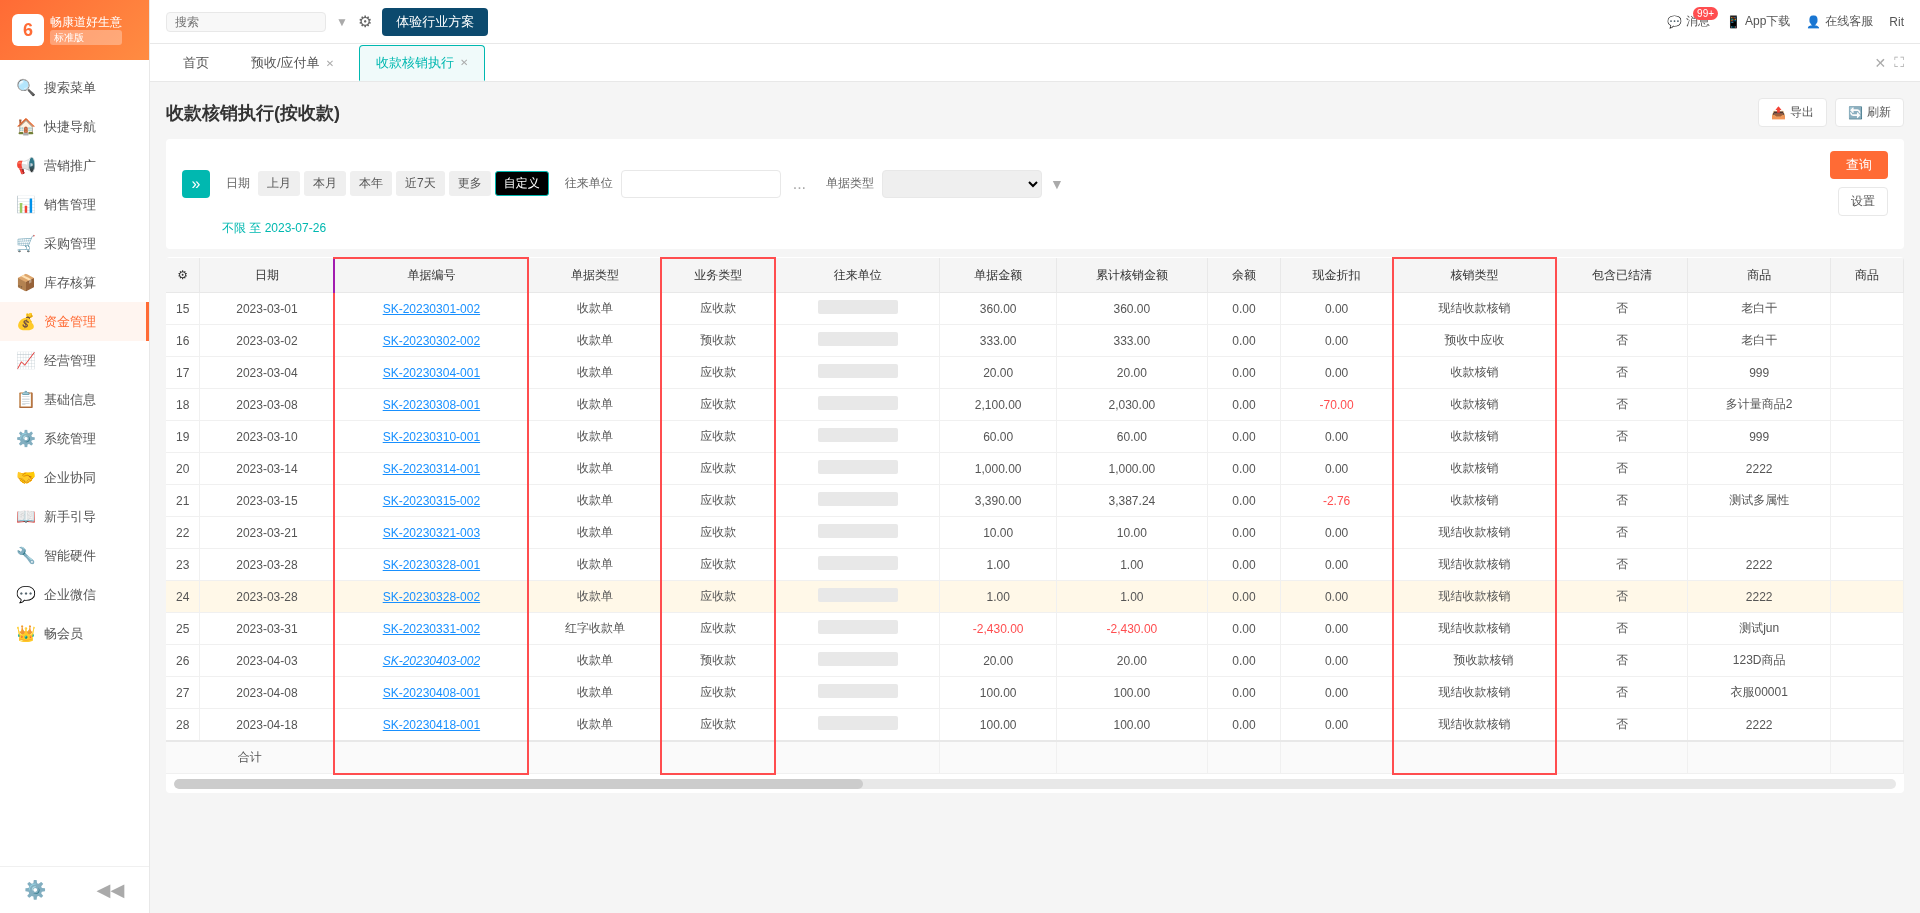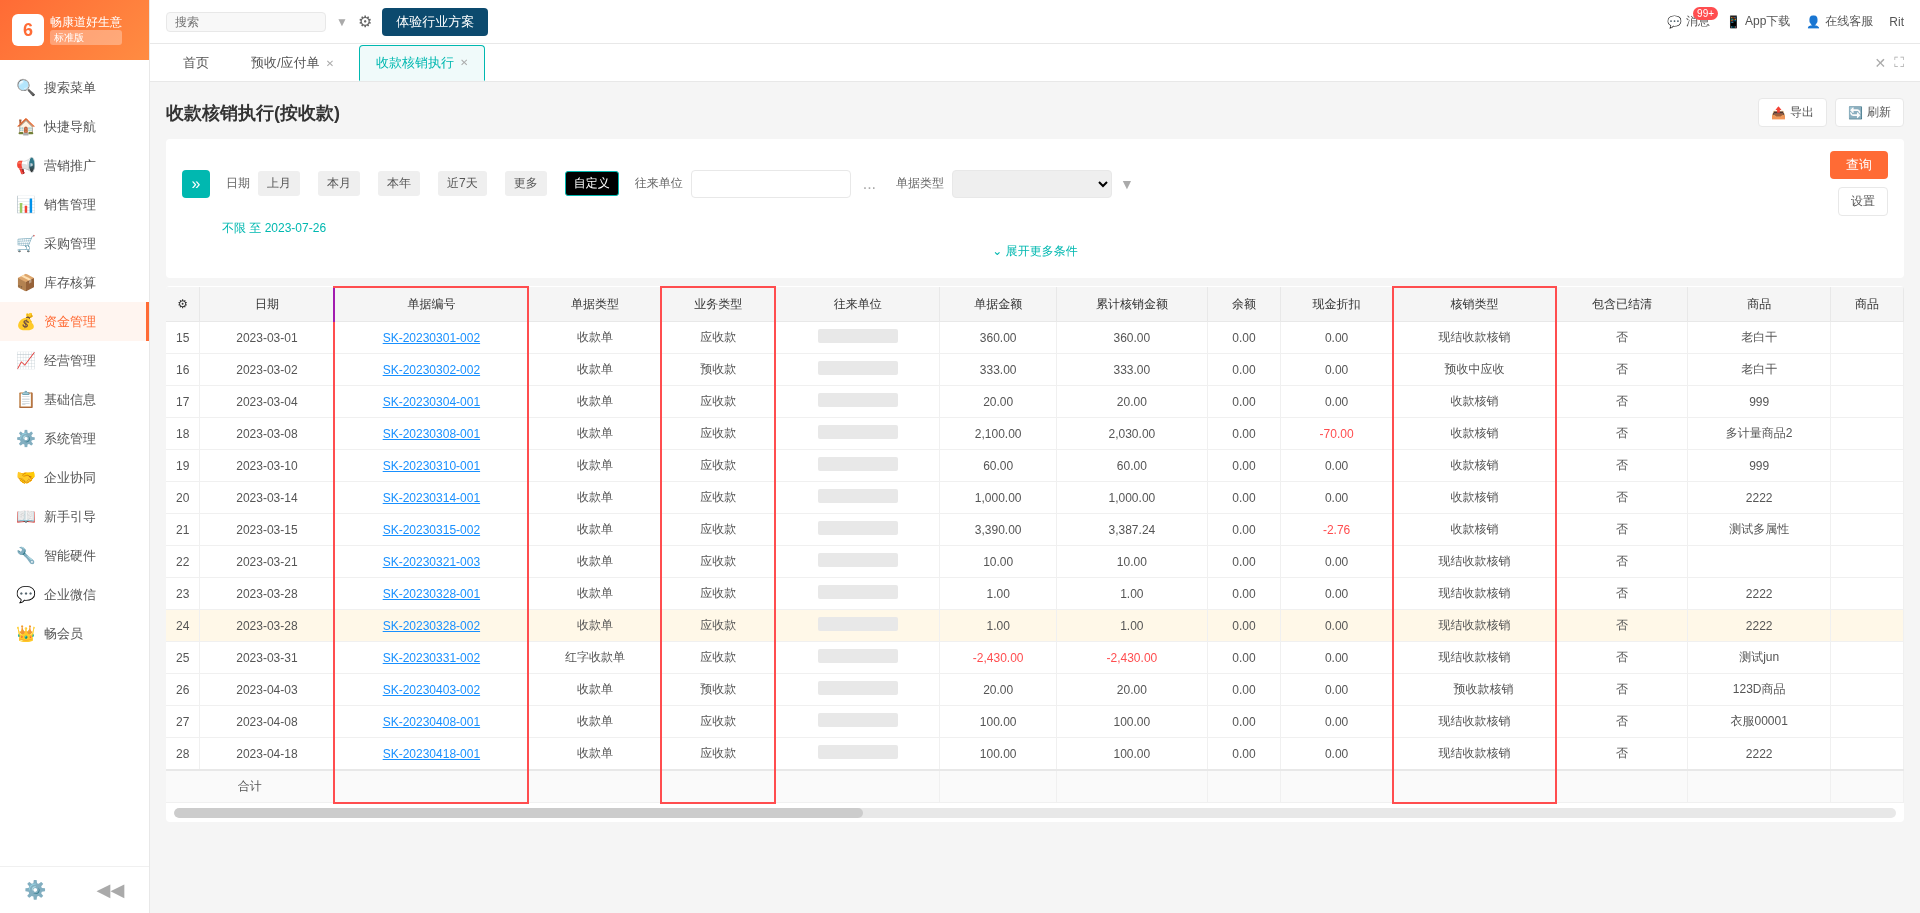--- a/index.html
+++ b/index.html
@@ -50,21 +50,21 @@
     .page-actions { display: flex; gap: 8px; }
     .btn-export { display: flex; align-items: center; gap: 4px; padding: 5px 12px; border: 1px solid #e8e8e8; border-radius: 4px; background: #fff; cursor: pointer; color: #555; font-size: 12px; }
     .btn-refresh { display: flex; align-items: center; gap: 4px; padding: 5px 12px; border: 1px solid #e8e8e8; border-radius: 4px; background: #fff; cursor: pointer; color: #555; font-size: 12px; }
 
     
     .filter-bar { background: #fff; border-radius: 4px; padding: 12px 16px; margin-bottom: 8px; }
     .filter-row { display: flex; align-items: center; gap: 16px; flex-wrap: wrap; }
     .filter-toggle { width: 28px; height: 28px; background: #00b8b0; color: #fff; border: none; border-radius: 4px; cursor: pointer; font-size: 16px; display: flex; align-items: center; justify-content: center; }
     .filter-group { display: flex; align-items: center; gap: 8px; }
     .filter-label { color: #666; font-size: 12px; white-space: nowrap; }
-    .filter-dates { display: flex; align-items: center; gap: 18px; }
+    .filter-dates { display: flex; align-items: center; gap: 4px; }
     .filter-date-btn { padding: 3px 8px; border: 1px solid transparent; border-radius: 3px; cursor: pointer; font-size: 12px; color: #555; }
     .filter-date-btn.custom { color: #fff; background: #000000; border-color: #00b8b0; }
     .filter-date-range { color: #00b8b0; font-size: 12px; margin-left: 4px; }
     .filter-input { width: 160px; height: 28px; border: 1px solid #e8e8e8; border-radius: 4px; padding: 0 8px; font-size: 12px; }
     .filter-dots { color: #aaa; font-size: 16px; cursor: pointer; margin: 0 4px; }
     .filter-select { width: 160px; height: 28px; border: 1px solid #e8e8e8; border-radius: 4px; padding: 0 8px; font-size: 12px; cursor: pointer; }
     .btn-query { background: #ff6b35; color: #fff; border: none; border-radius: 4px; padding: 5px 16px; font-size: 13px; cursor: pointer; }
     .btn-settings { border: 1px solid #e8e8e8; background: #fff; border-radius: 4px; padding: 5px 12px; font-size: 12px; cursor: pointer; color: #555; display: block; margin-top: 4px; }
     .expand-row { text-align: center; padding: 6px; }
     .expand-btn { color: #00b8b0; cursor: pointer; font-size: 12px; }
@@ -247,26 +247,20 @@
           <span style="color:#aaa;font-size:14px;">▼</span>
         </div>
         <div style="display:flex;flex-direction:column;align-items:flex-end;margin-left:auto;gap:4px;">
           <button class="btn-query">查询</button>
           <button class="btn-settings">设置</button>
         </div>
       </div>
       <div style="margin-top:4px;padding-left:36px;">
         <span class="filter-date-range">不限 至 2023-07-26</span>
       </div>
-      <div class="expand-row">
-        <span class="expand-btn">
-          <span>⌄</span>
-          <span>展开更多条件</span>
-        </span>
-      </div>
     </div>
 
     <div class="table-container">
       <table>
         <thead>
           <tr>
             <th class="col-settings">⚙</th>
             <th>日期</th>
             <th style="border-left:2px solid #a21caf;border-right:2px solid #ff4d4f;border-top:2px solid #ff4d4f;margin-left:27px;">单据编号</th>
             <th>单据类型</th>
@@ -455,21 +449,21 @@
     <td>0.00</td>
     <td class="">0.00</td>
     <td style="border-left:2px solid #ff4d4f;border-right:2px solid #ff4d4f;">现结收款核销</td>
     <td>否</td>
     <td>测试jun</td>
     <td></td>
   </tr>
             <tr>
     <td>26</td>
     <td>2023-04-03</td>
-    <td style="border-left:2px solid #ff4d4f;border-right:2px solid #ff4d4f;"><span class="link-cell">SK-20230403-002</span></td>
+    <td style="border-left:2px solid #ff4d4f;border-right:2px solid #ff4d4f;font-style:italic;"><span class="link-cell">SK-20230403-002</span></td>
     <td>收款单</td>
     <td style="border-left:2px solid #ff4d4f;border-right:2px solid #ff4d4f;">预收款</td>
     <td><span class="blurred"></span></td>
     <td class="">20.00</td>
     <td class="">20.00</td>
     <td>0.00</td>
     <td class="">0.00</td>
     <td style="border-left:2px solid #ff4d4f;border-right:2px solid #ff4d4f;padding-left:28px;">预收款核销</td>
     <td>否</td>
     <td>123D商品</td>

